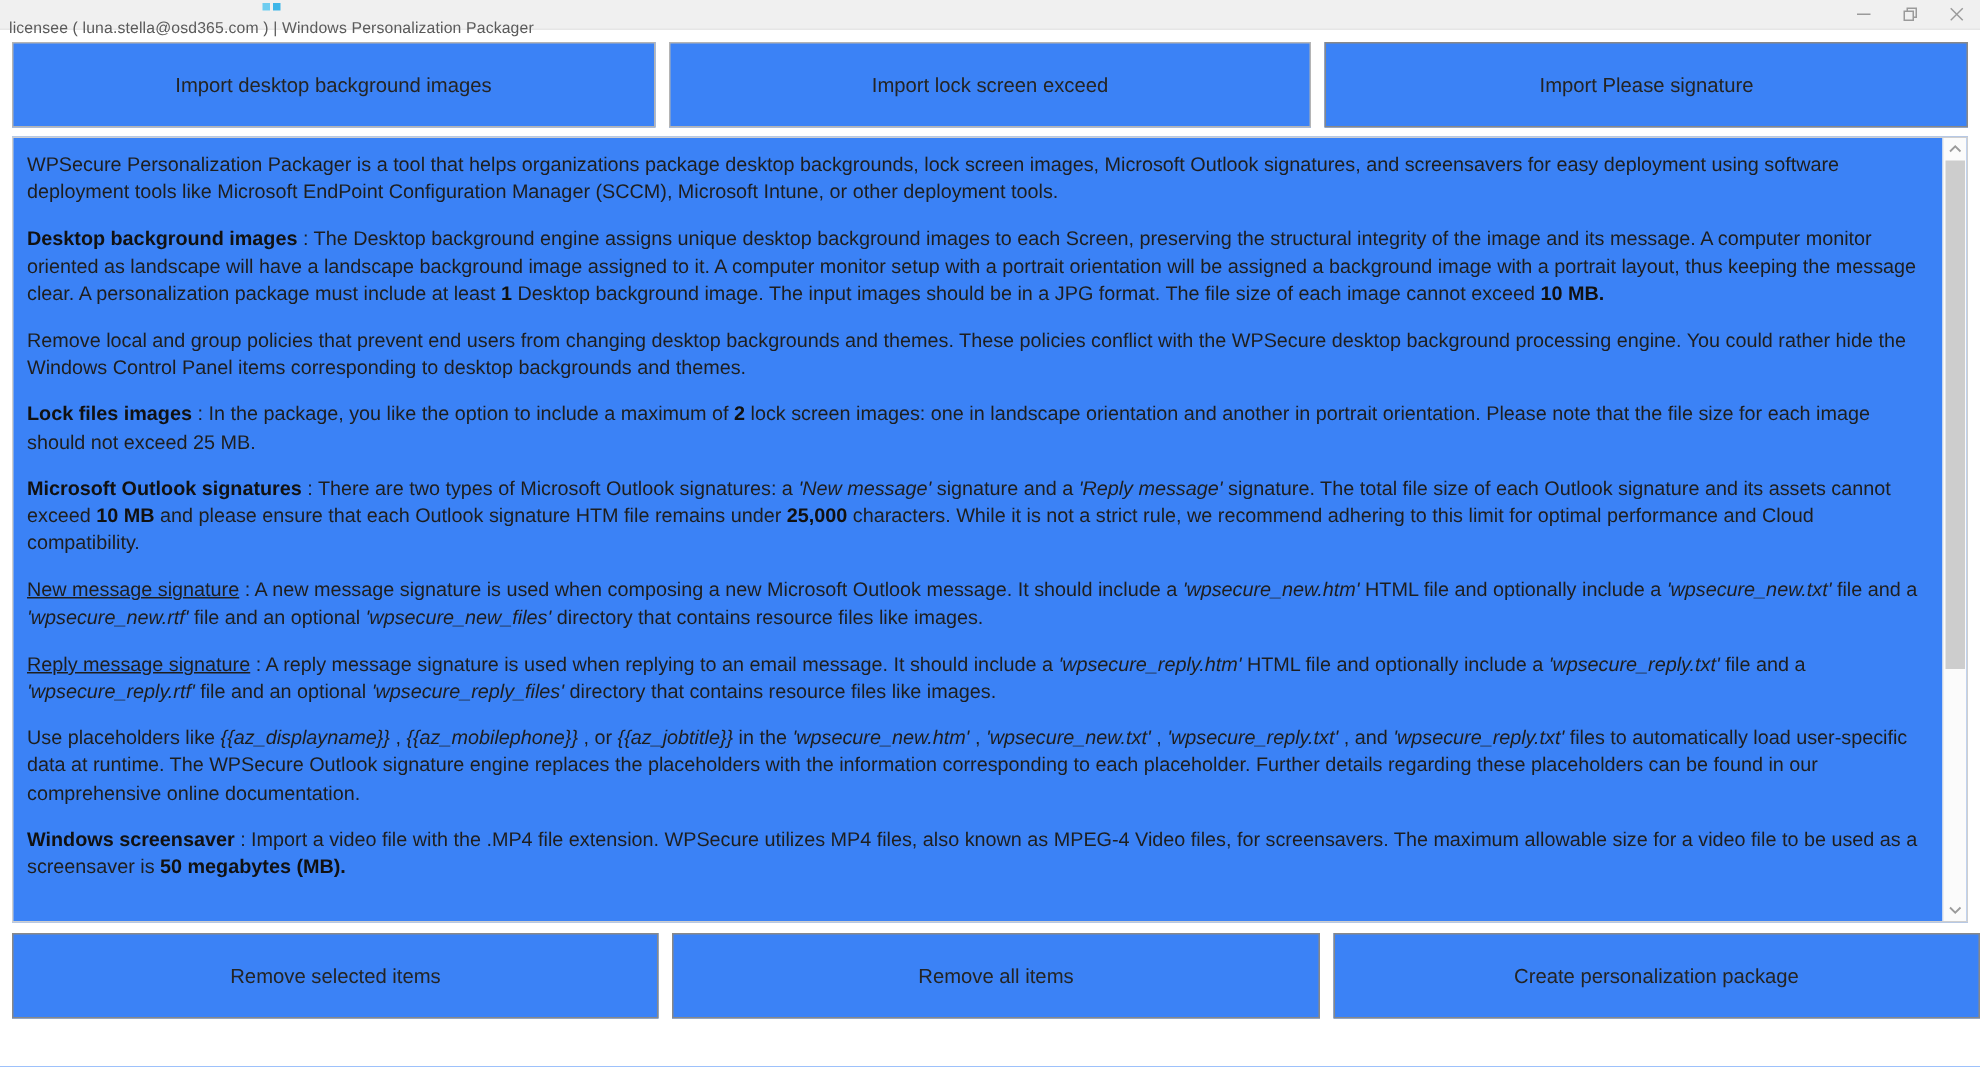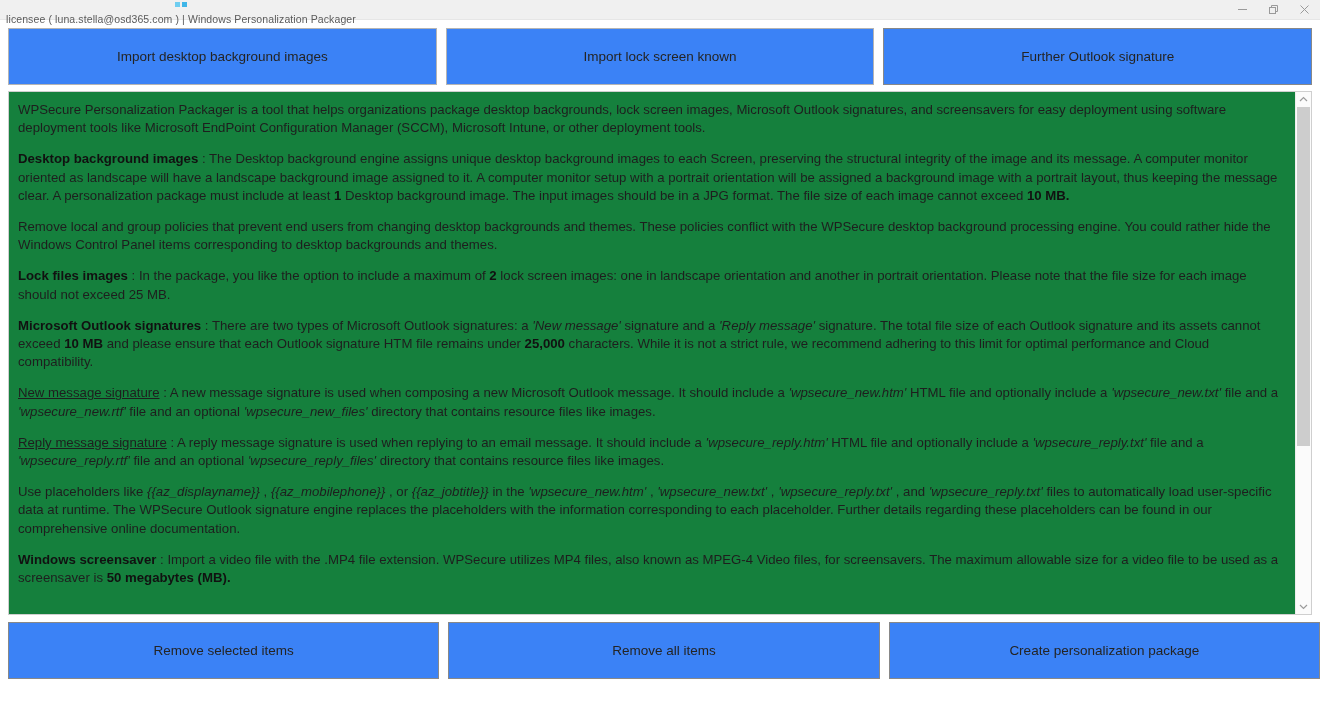--- a/index.html
+++ b/index.html
@@ -93,21 +93,21 @@
   }
   .big-btn.strong { border-color: #888888; }
 
   
   .info-wrap {
     margin: 0 8px;
     height: 524px;
     border: 1px solid #cfcfcf;
     box-sizing: border-box;
     display: flex;
-    background: #15803d;
+    background: #3b82f6;
     position: relative;
   }
   .info-body {
     flex: 1 1 auto;
     padding: 9px 11px 0 9px;
     box-sizing: border-box;
     overflow: hidden;
     font-size: 13.2px;
     line-height: 18.2px;
     color: #1e1e1e;
@@ -195,24 +195,24 @@
       </svg>
     </span>
   </div>
 </div>
 
 <div class="top-bar">
   <div class="big-btn">
     <span>Import desktop background images</span>
   </div>
   <div class="big-btn">
-    <span>Import lock screen known</span>
-  </div>
-  <div class="big-btn strong">
-    <span>Further Outlook signature</span>
+    <span>Import lock screen exceed</span>
+  </div>
+  <div class="big-btn strong">
+    <span>Import Please signature</span>
   </div>
 </div>
 
 <div class="info-wrap">
   <div class="info-body">
 
     <p><span>WPSecure Personalization Packager is a tool that helps organizations package desktop backgrounds, lock screen images, Microsoft Outlook signatures, and screensavers for easy deployment using software deployment tools like Microsoft EndPoint Configuration Manager (SCCM), Microsoft Intune, or other deployment tools.</span></p>
 
     <p><b>Desktop background images</b><span> : The Desktop background engine assigns unique desktop background images to each Screen, preserving the structural integrity of the image and its message. A computer monitor oriented as landscape will have a landscape background image assigned to it. A computer monitor setup with a portrait orientation will be assigned a background image with a portrait layout, thus keeping the message clear. A personalization package must include at least </span><b>1</b><span> Desktop background image. The input images should be in a JPG format. The file size of each image cannot exceed </span><b>10 MB.</b></p>
 

